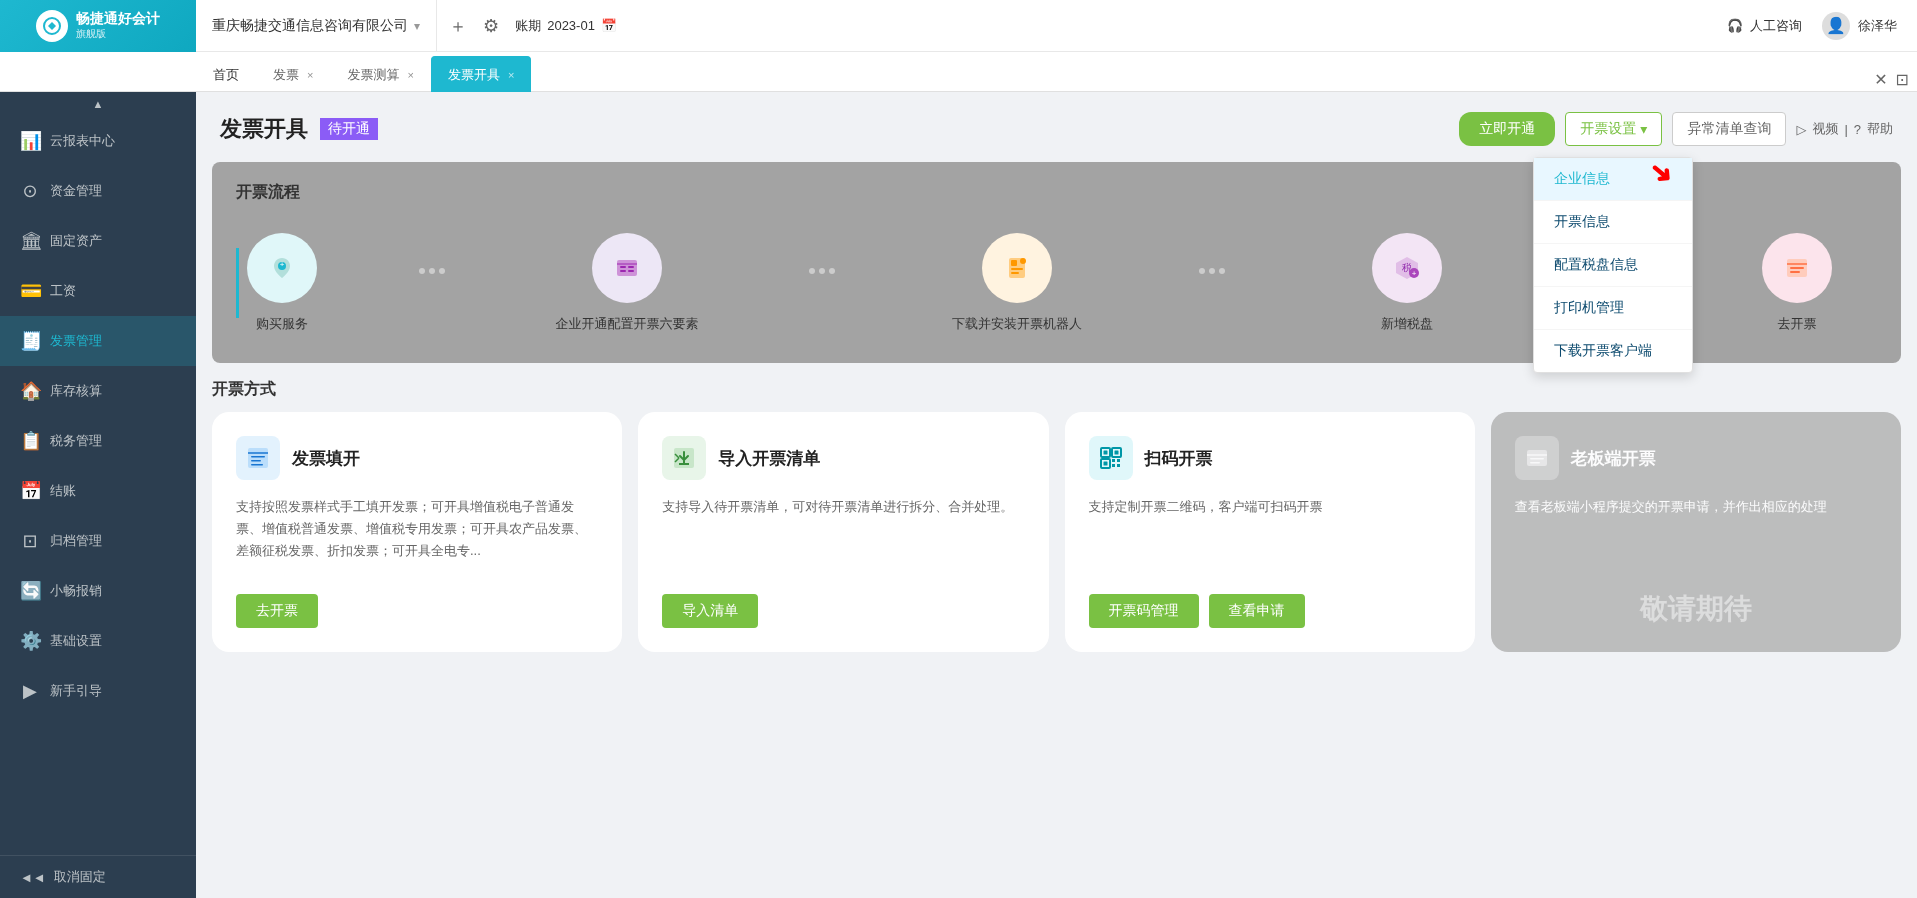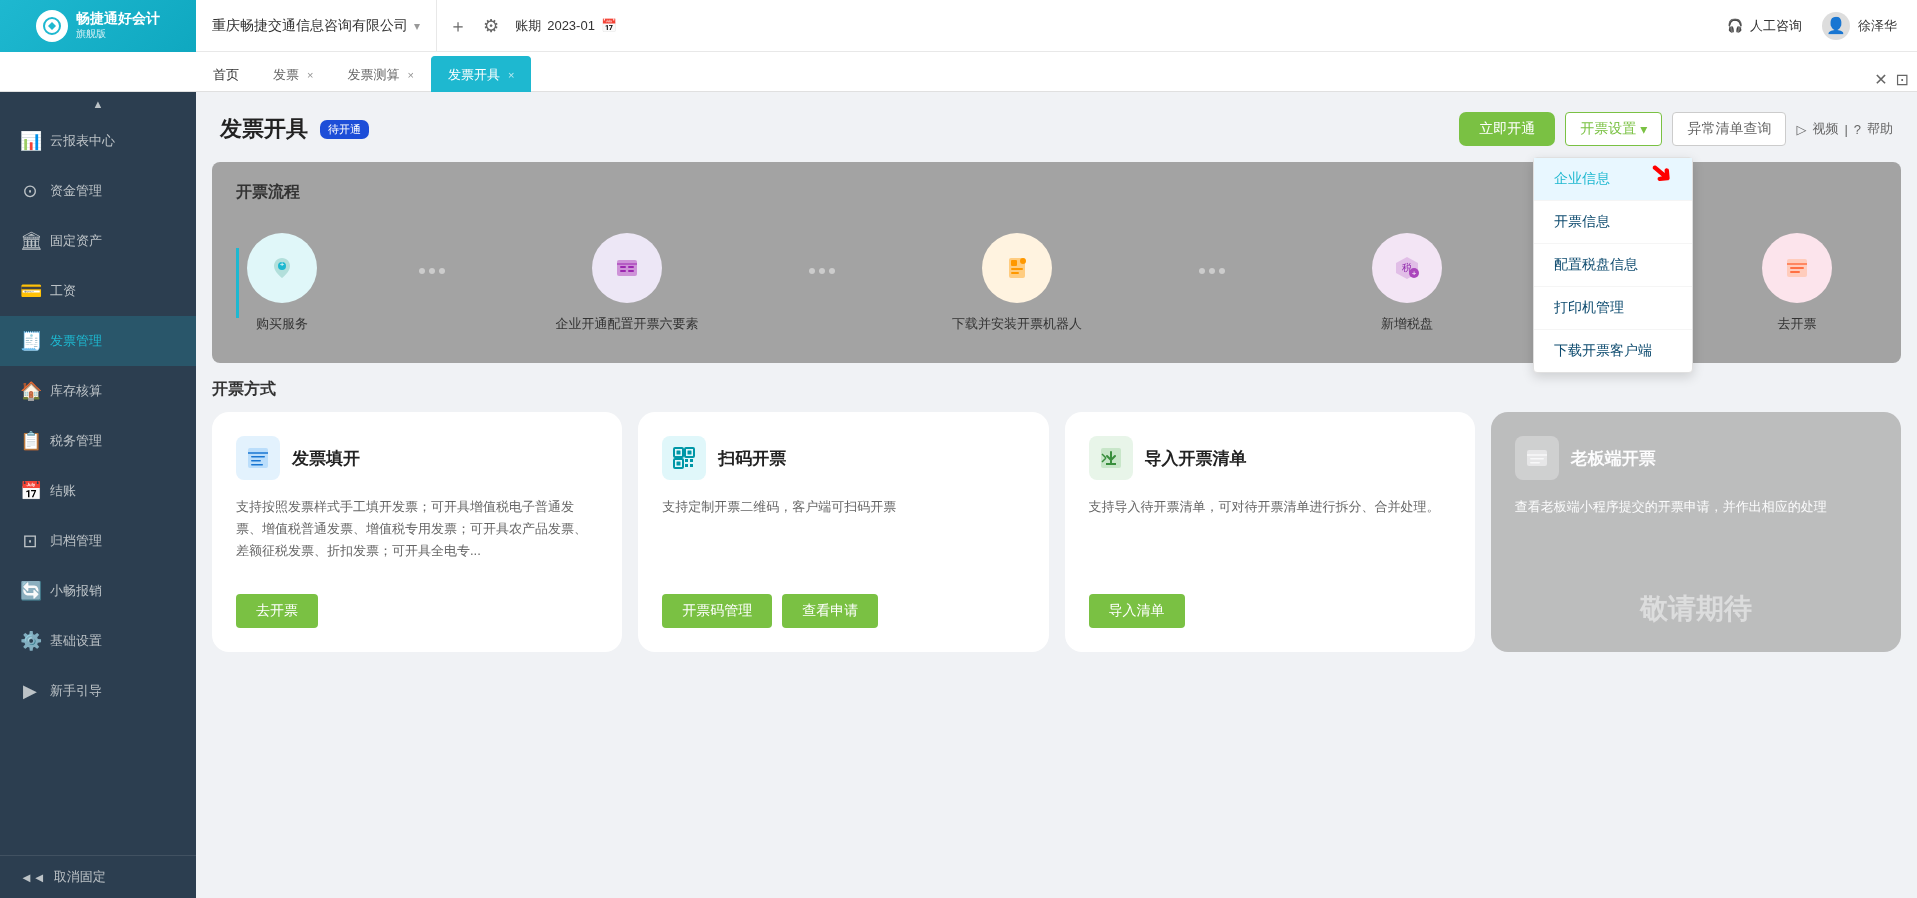--- a/index.html
+++ b/index.html
@@ -219,39 +219,39 @@
       padding: 20px 24px 16px;
       background: #f0f2f5;
       gap: 12px;
     }
     .page-title {
       font-size: 22px;
       font-weight: bold;
       color: #222;
     }
     .status-badge {
-      background: #1d4ed8;
+      background: #8b5cf6;
       color: #fff;
-      font-size: 11px;
+      font-size: 14px;
       padding: 2px 8px;
-      border-radius: 7px;
+      border-radius: 0;
     }
     .page-actions {
       margin-left: auto;
       display: flex;
       align-items: center;
       gap: 10px;
       position: relative;
     }
     .btn-primary {
       background: #7ac143;
       color: #fff;
       border: none;
       padding: 8px 20px;
-      border-radius: 7px;
+      border-radius: 12px;
       font-size: 14px;
       cursor: pointer;
     }
     .btn-outline {
       background: #fff;
       color: #7ac143;
       border: 1.5px solid #7ac143;
       padding: 7px 14px;
       border-radius: 4px;
       font-size: 14px;
@@ -756,20 +756,38 @@
           <span class="method-title">发票填开</span>
         </div>
         <div class="method-desc">支持按照发票样式手工填开发票；可开具增值税电子普通发票、增值税普通发票、增值税专用发票；可开具农产品发票、差额征税发票、折扣发票；可开具全电专...</div>
         <div class="method-footer">
           <button class="btn-green">去开票</button>
         </div>
       </div>
 
       <div class="method-card">
         <div class="method-header">
+          <div class="method-icon green">
+            <svg width="26" height="26" viewBox="0 0 26 26">
+              <rect x="3" y="3" width="20" height="20" rx="2" fill="#c8e6c9"></rect>
+              <polygon points="13,7 13,15 9,11 13,15 17,11 13,15 13,19" fill="none" stroke="#388e3c" stroke-width="2" stroke-linejoin="round"></polygon>
+              <line x1="8" y1="19" x2="18" y2="19" stroke="#388e3c" stroke-width="2"></line>
+              <path d="M8 13 L4 9 M8 13 L4 17" stroke="#388e3c" stroke-width="1.5" fill="none"></path>
+            </svg>
+          </div>
+          <span class="method-title">导入开票清单</span>
+        </div>
+        <div class="method-desc">支持导入待开票清单，可对待开票清单进行拆分、合并处理。</div>
+        <div class="method-footer">
+          <button class="btn-green">导入清单</button>
+        </div>
+      </div>
+
+      <div class="method-card">
+        <div class="method-header">
           <div class="method-icon scan">
             <svg width="26" height="26" viewBox="0 0 26 26">
               <rect x="3" y="3" width="9" height="9" rx="1" fill="none" stroke="#0097a7" stroke-width="2"></rect>
               <rect x="14" y="3" width="9" height="9" rx="1" fill="none" stroke="#0097a7" stroke-width="2"></rect>
               <rect x="3" y="14" width="9" height="9" rx="1" fill="none" stroke="#0097a7" stroke-width="2"></rect>
               <rect x="5.5" y="5.5" width="4" height="4" rx="0.5" fill="#0097a7"></rect>
               <rect x="16.5" y="5.5" width="4" height="4" rx="0.5" fill="#0097a7"></rect>
               <rect x="5.5" y="16.5" width="4" height="4" rx="0.5" fill="#0097a7"></rect>
               <rect x="14" y="14" width="3" height="3" fill="#0097a7"></rect>
               <rect x="19" y="14" width="3" height="3" fill="#0097a7"></rect>
@@ -779,38 +797,20 @@
           </div>
           <span class="method-title">扫码开票</span>
         </div>
         <div class="method-desc">支持定制开票二维码，客户端可扫码开票</div>
         <div class="method-footer">
           <button class="btn-green">开票码管理</button>
           <button class="btn-green">查看申请</button>
         </div>
       </div>
 
-      <div class="method-card">
-        <div class="method-header">
-          <div class="method-icon green">
-            <svg width="26" height="26" viewBox="0 0 26 26">
-              <rect x="3" y="3" width="20" height="20" rx="2" fill="#c8e6c9"></rect>
-              <polygon points="13,7 13,15 9,11 13,15 17,11 13,15 13,19" fill="none" stroke="#388e3c" stroke-width="2" stroke-linejoin="round"></polygon>
-              <line x1="8" y1="19" x2="18" y2="19" stroke="#388e3c" stroke-width="2"></line>
-              <path d="M8 13 L4 9 M8 13 L4 17" stroke="#388e3c" stroke-width="1.5" fill="none"></path>
-            </svg>
-          </div>
-          <span class="method-title">导入开票清单</span>
-        </div>
-        <div class="method-desc">支持导入待开票清单，可对待开票清单进行拆分、合并处理。</div>
-        <div class="method-footer">
-          <button class="btn-green">导入清单</button>
-        </div>
-      </div>
-
       <div class="method-card disabled">
         <div class="method-header">
           <div class="method-icon" style="background:rgba(255,255,255,0.3);color:#fff;">
             <svg width="26" height="26" viewBox="0 0 26 26">
               <rect x="3" y="5" width="20" height="16" rx="2" fill="rgba(255,255,255,0.5)"></rect>
               <line x1="3" y1="10" x2="23" y2="10" stroke="rgba(255,255,255,0.8)" stroke-width="1.5"></line>
               <rect x="6" y="13" width="14" height="1.5" rx="0.75" fill="rgba(255,255,255,0.8)"></rect>
               <rect x="6" y="17" width="10" height="1.5" rx="0.75" fill="rgba(255,255,255,0.8)"></rect>
             </svg>
           </div>

